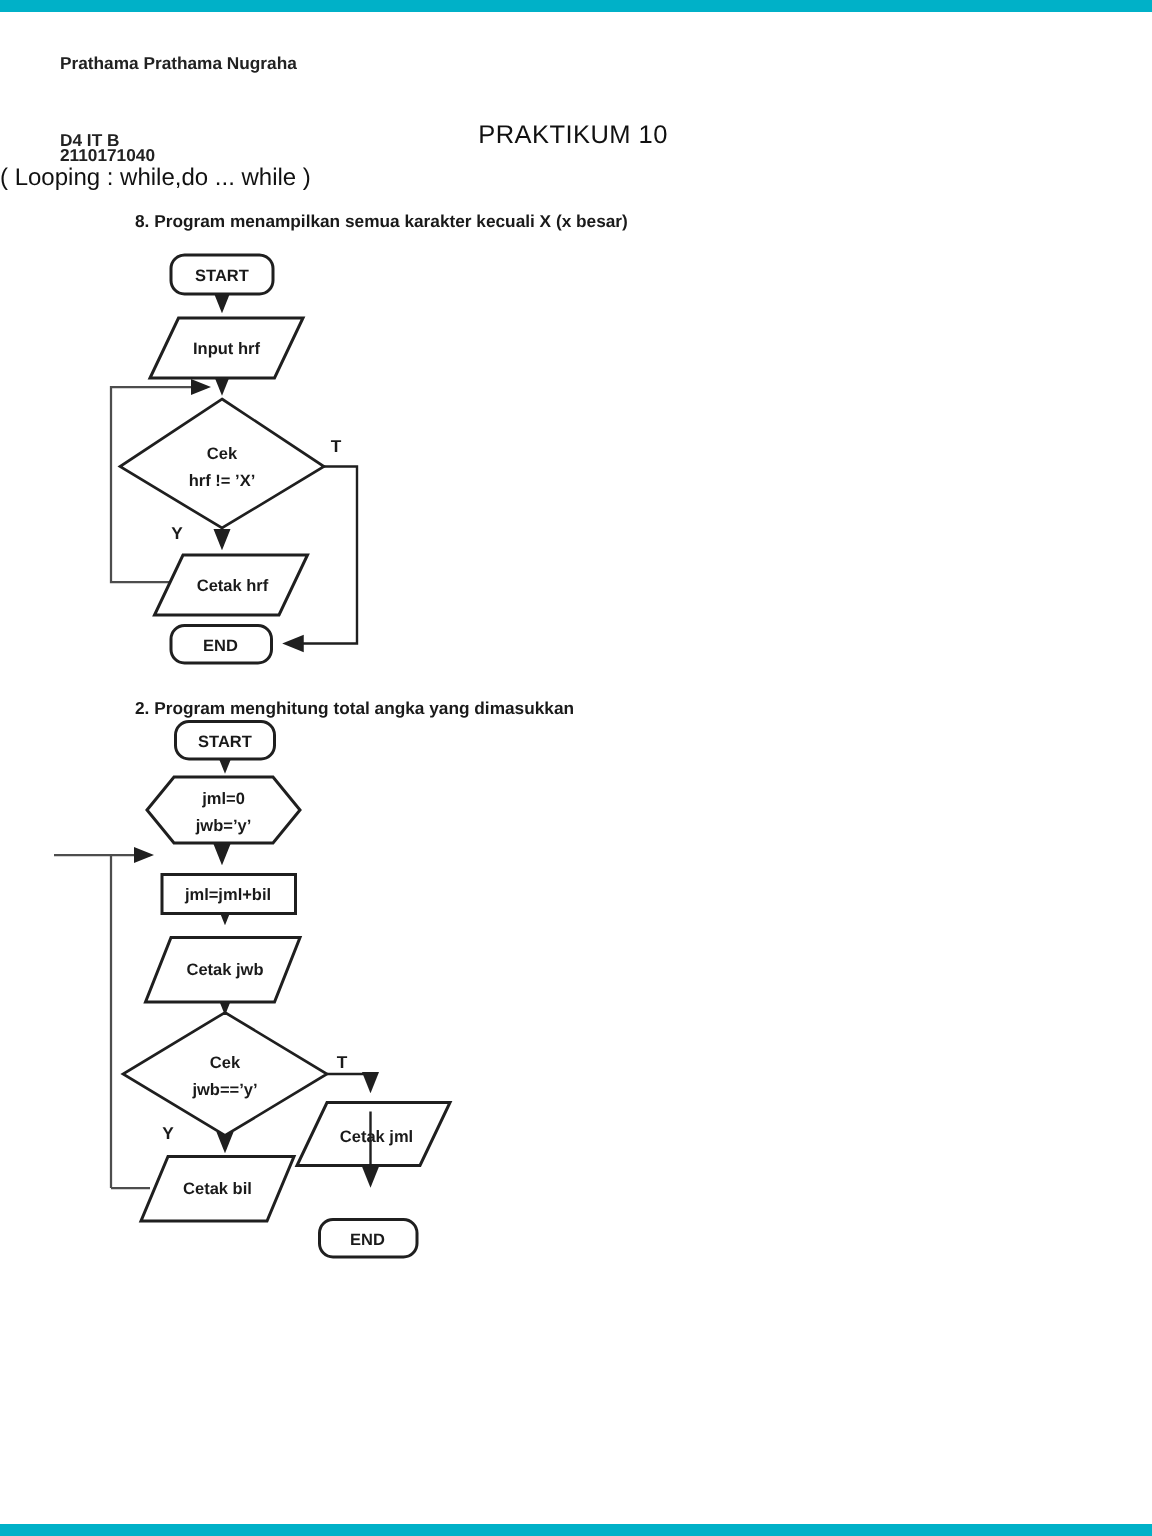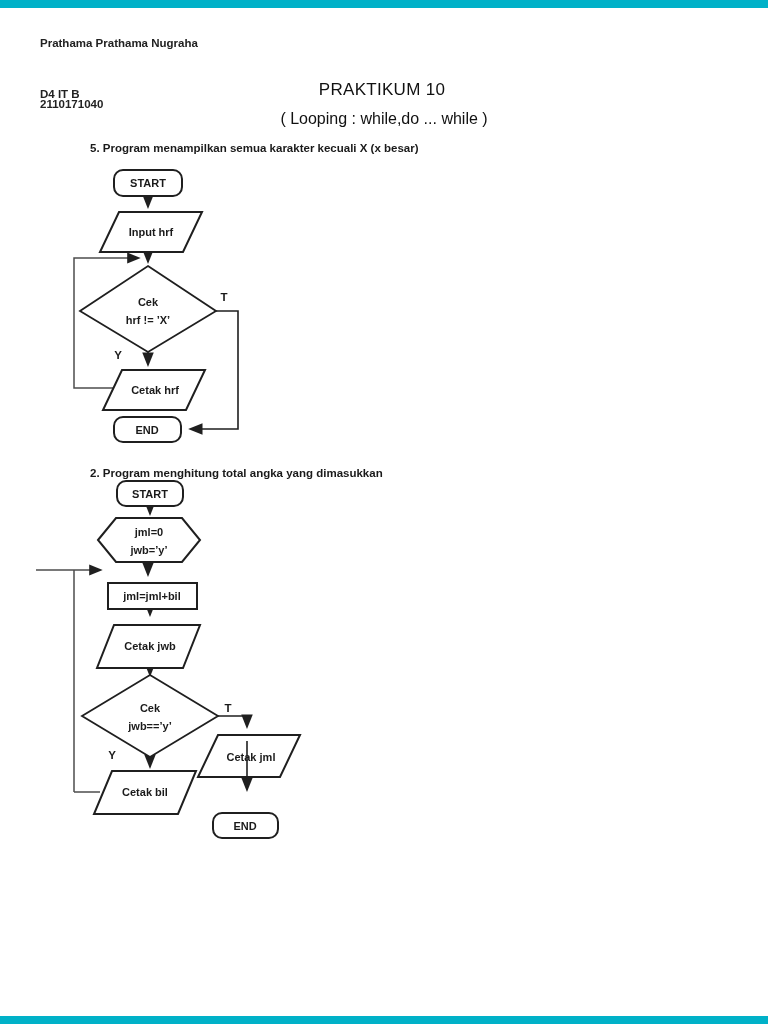--- a/index.html
+++ b/index.html
@@ -11,21 +11,21 @@
   }
   .edge-bar{position:absolute;left:0;width:768px;height:8px;background:#00b1c8;}
   .edge-bar.top{top:0;}
   .edge-bar.bottom{bottom:0;}
   .hdr{position:absolute;left:40px;font-size:11.5px;font-weight:bold;color:#222;}
   .hdr.author{top:37px;}
   .hdr.sid{top:62px;font-weight:600;margin-top:36px;}
   .hdr.cls{top:88px;}
   .doc-title{position:absolute;left:0;top:80px;width:764px;text-align:center;
     font-size:17px;font-weight:400;color:#111;letter-spacing:.3px;}
-  .doc-subtitle{position:absolute;left:0;top:110px;width:768px;text-align:center;
+  .doc-subtitle{position:absolute;left:0;top:110px;width:768px;
     font-size:16px;font-weight:400;color:#111;}
   .section-label{position:absolute;font-size:11.5px;font-weight:bold;color:#1a1a1a;}
   .section-label.s1{left:90px;top:142px;}
   .section-label.s2{left:90px;top:467px;}
   svg{position:absolute;left:0;top:0;}
   .shape{fill:#ffffff;stroke:#1f1f1f;stroke-width:2;}
   .shape.thin{stroke-width:1.8;}
   .conn{stroke:#1f1f1f;stroke-width:1.6;fill:none;}
   .conn.gray{stroke:#4d4d4d;stroke-width:1.5;}
   .fc-text{font-family:"Liberation Sans",sans-serif;font-size:11px;font-weight:bold;
@@ -38,21 +38,21 @@
 
 <div class="edge-bar top"></div>
 <div class="edge-bar bottom"></div>
 
 <div class="hdr author">Prathama Prathama Nugraha</div>
 <div class="hdr sid">2110171040</div>
 <div class="hdr cls">D4 IT B</div>
 <div class="doc-title">PRAKTIKUM 10</div>
 <div class="doc-subtitle">( Looping : while,do ... while )</div>
 
-<div class="section-label s1">5. Program menampilkan semua karakter kecuali X (x besar)</div>
+<div class="section-label s1">8. Program menampilkan semua karakter kecuali X (x besar)</div>
 <div class="section-label s2">2. Program menghitung total angka yang dimasukkan</div>
 
 <svg width="768" height="1024" viewBox="0 0 768 1024">
   <defs>
     <marker id="arrow" viewBox="0 0 10 8" refX="8" refY="4" markerWidth="9" markerHeight="8" orient="auto-start-reverse">
       <path d="M0,0 L10,4 L0,8 z" fill="#1f1f1f"></path>
     </marker>
   </defs>
 
   <g>

